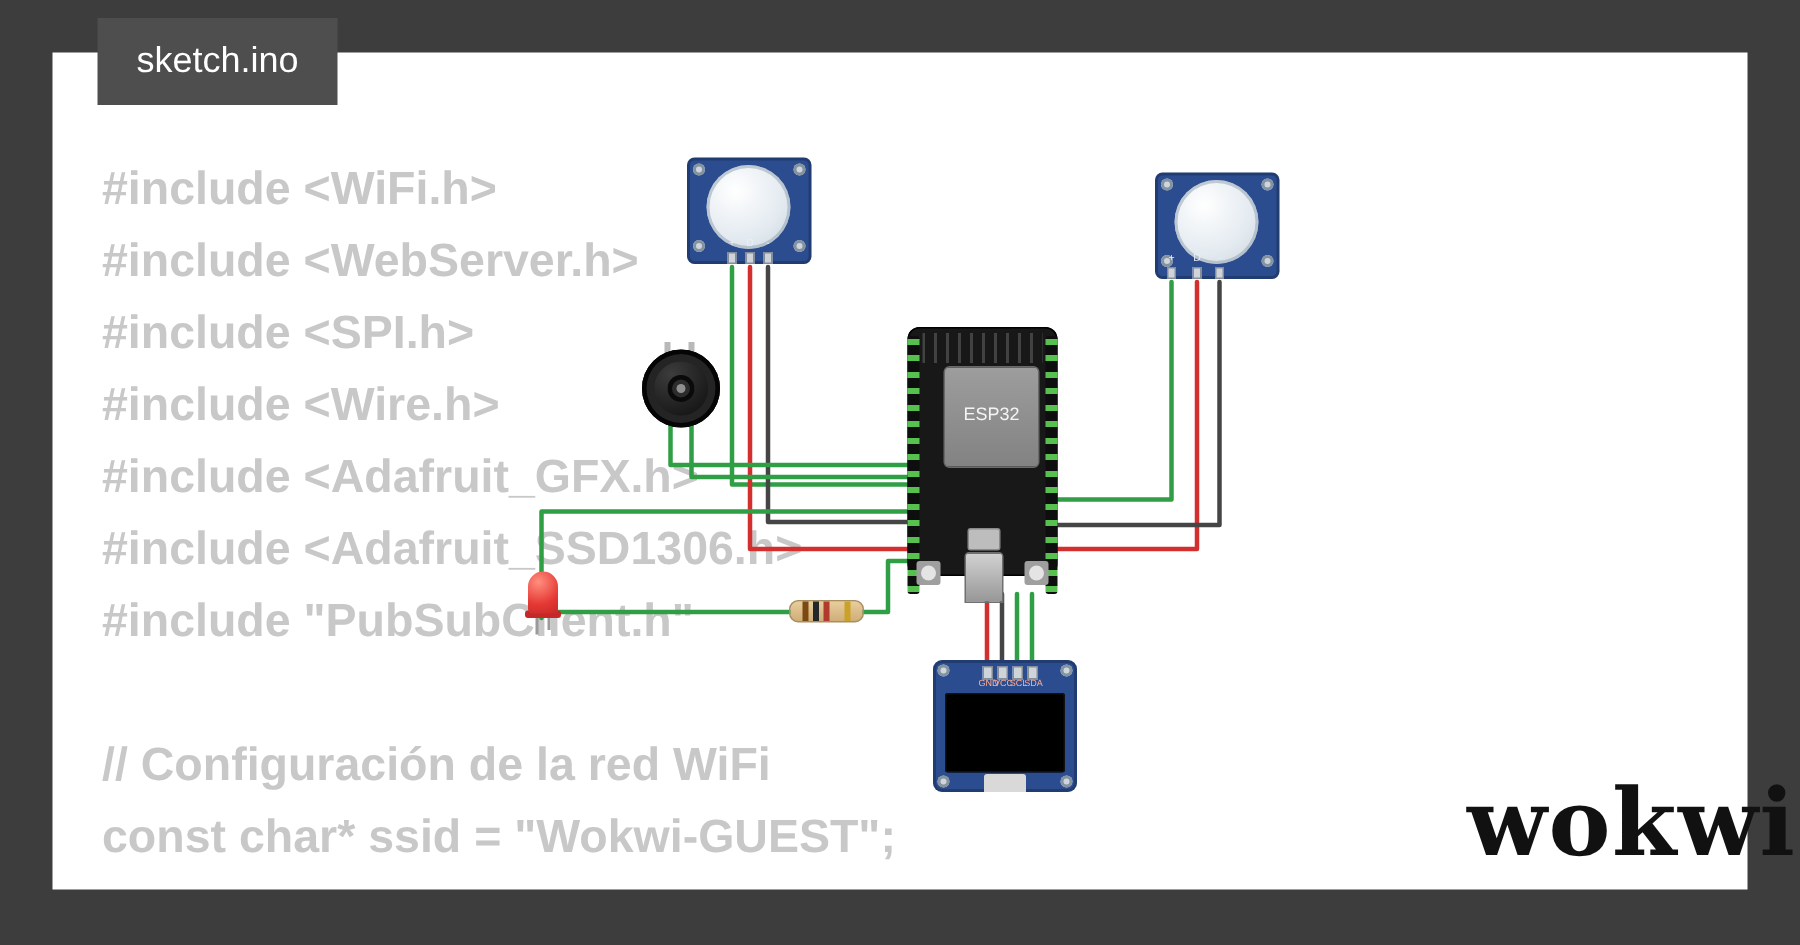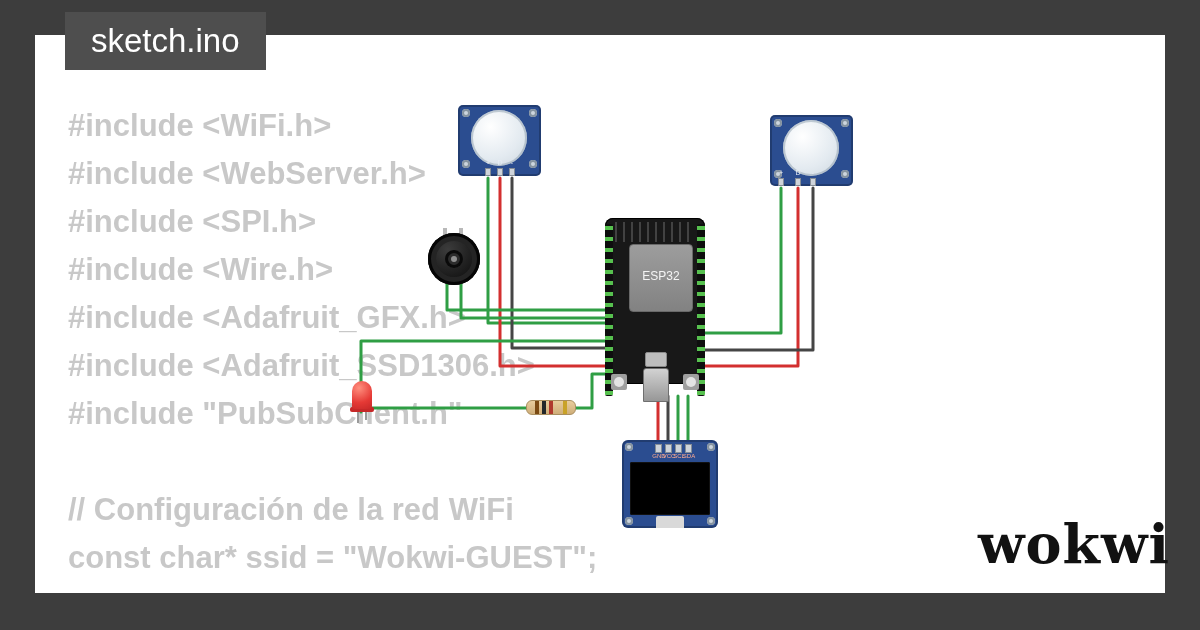--- a/index.html
+++ b/index.html
@@ -5,23 +5,23 @@
   html,body{margin:0;padding:0;background:#ffffff;}
   .canvas{position:relative;width:1200px;height:630px;overflow:hidden;
           background:var(--frame-bg,#3d3d3d);font-family:"Liberation Sans",sans-serif;}
   .content{position:absolute;left:35px;top:35px;right:35px;bottom:37px;
            background:var(--content-bg,#ffffff);overflow:hidden;z-index:1;font-weight:bold;}
   .code{position:absolute;left:33px;top:67px;margin:0;white-space:pre;
         font-family:"Liberation Sans",sans-serif;font-size:31px;line-height:48px;
         color:var(--code-text,#c8c8c8);}
   .tab{position:absolute;left:65px;top:12px;height:58px;z-index:30;
        background:var(--tab-bg,#4e4e4e);color:var(--tab-text,#ffffff);
-       display:flex;align-items:center;padding:0 26px;font-size:33px;}
+       display:flex;align-items:center;padding:0 26px;font-size:24px;}
   .logo{position:absolute;left:978px;top:512px;z-index:25;
-        font-family:"DejaVu Serif",serif;font-weight:bold;font-size:54px;
+        font-family:"DejaVu Serif",serif;font-weight:bold;font-size:62px;
         color:var(--logo-text,#111111);letter-spacing:1px;}
 
   .wires{position:absolute;left:0;top:0;width:1200px;height:630px;z-index:5;pointer-events:none;}
   .wire{fill:none;stroke-width:3;stroke-linejoin:round;stroke-linecap:round;}
   .wire.g{stroke:var(--wire-green,#2f9e44);}
   .wire.r{stroke:var(--wire-red,#d32f2f);}
   .wire.k{stroke:var(--wire-dark,#454545);}
 
   .part{position:absolute;z-index:10;}
 

